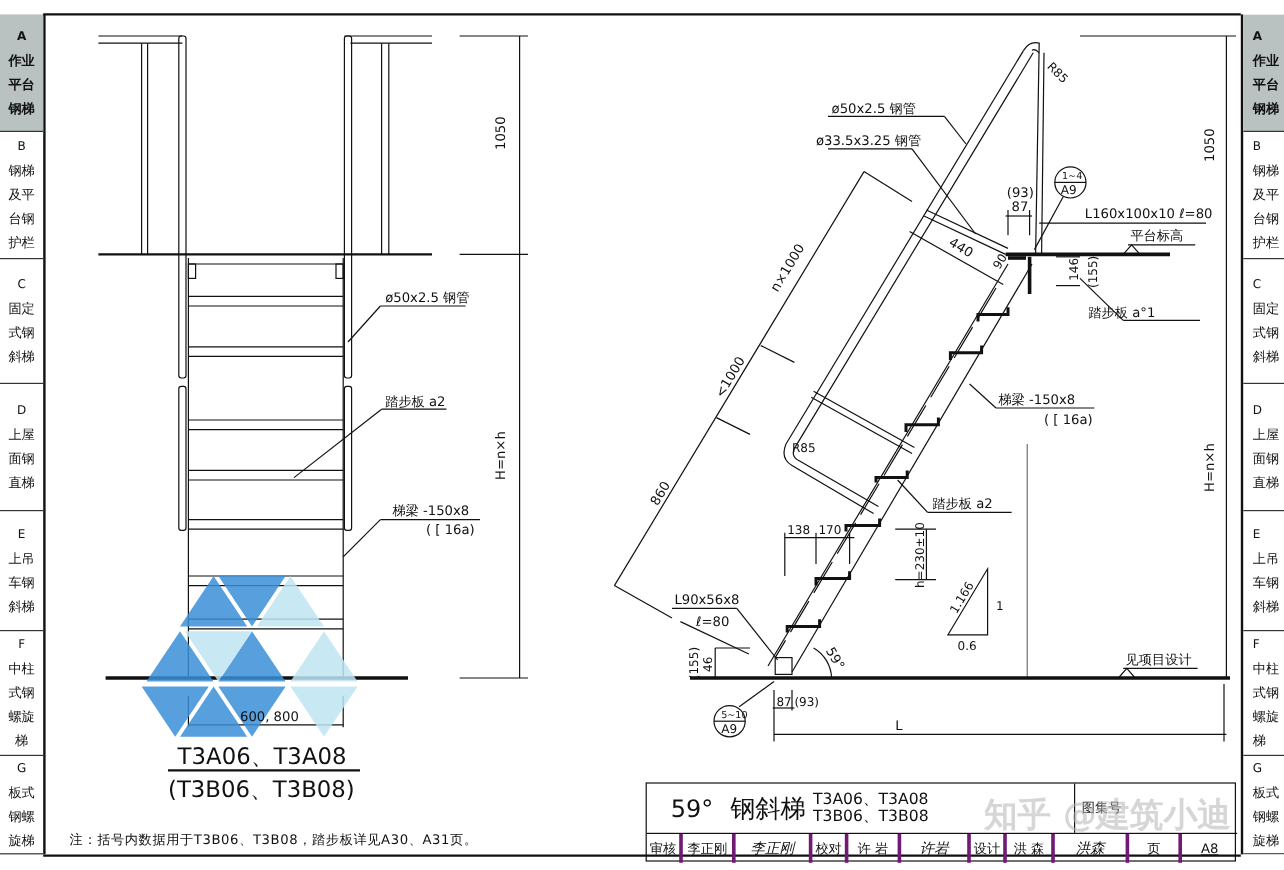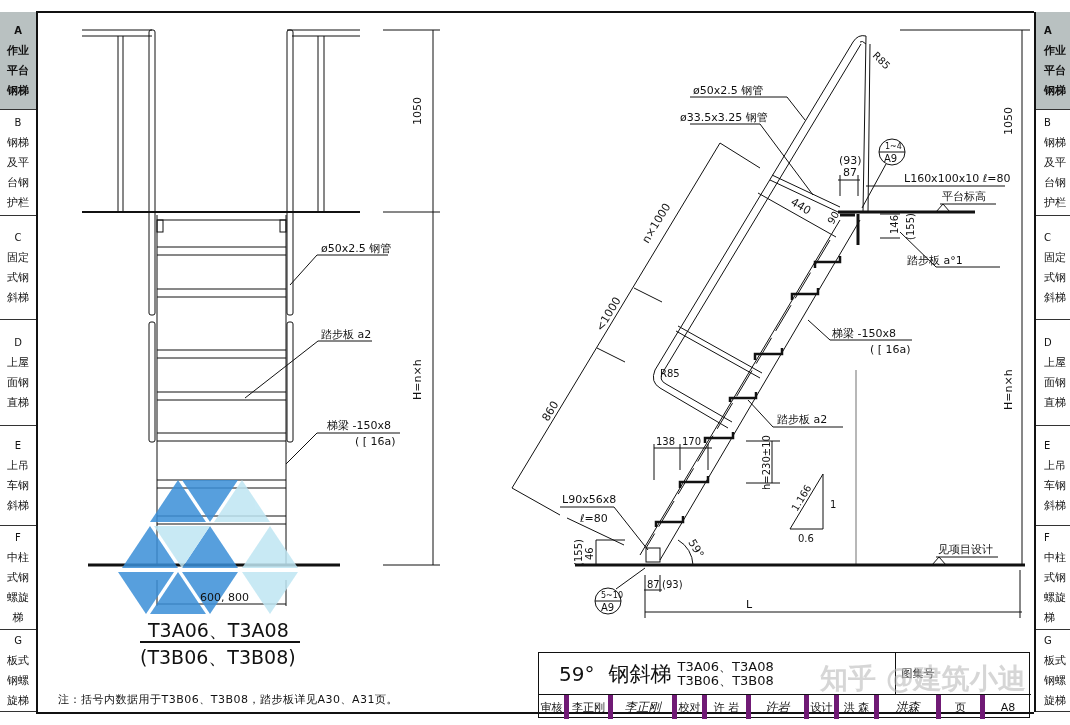--- a/index.html
+++ b/index.html
@@ -14,21 +14,21 @@
   .lbl { font-family:"DejaVu Sans", sans-serif; fill:#111; }
   #title-block { position:absolute; left:538px; top:652px; width:492px; height:66px; border:1px solid #111; box-sizing:border-box; }
   #tb-title { position:absolute; left:0; top:0; width:330px; height:41px; display:flex; align-items:center; padding-left:20px; box-sizing:border-box; }
   #tb-title .deg { font-size:20px; margin-right:14px; }
   #tb-title .name { font-size:21px; margin-right:6px; }
   #tb-title .codes { font-size:13px; line-height:14px; display:flex; flex-direction:column; margin-right:8px; }
   #tb-title .view { font-size:21px; }
   #tb-atlas-label { position:absolute; left:356px; top:0; width:44px; height:41px; border-left:1px solid #111; display:flex; align-items:center; justify-content:center; font-size:11px; }
   #tb-atlas-value { position:absolute; left:400px; top:0; width:92px; height:41px; border-left:1px solid #111; display:flex; align-items:center; justify-content:center; font-size:13px; }
   #tb-row2 { position:absolute; left:0; top:41px; width:492px; height:24px; border-top:1px solid #111; display:flex; font-size:11px; }
-  #tb-row2 > div { border-right:5px solid #701a75; display:flex; align-items:center; justify-content:center; box-sizing:border-box; height:24px; }
+  #tb-row2 > div { border-right:3px solid #701a75; display:flex; align-items:center; justify-content:center; box-sizing:border-box; height:24px; }
   #tb-row2 > div:last-child { border-right:none;text-decoration:underline; }
   .sig { font-family:"DejaVu Serif", serif; font-style:italic; font-size:12px; }
   #note { position:absolute; left:58px; top:692px; font-size:11px; letter-spacing:0.5px; }
   #watermark { position:absolute; left:820px; top:660px; font-size:28px; color:rgba(180,180,180,0.55); font-weight:bold; white-space:nowrap; pointer-events:none; }
 </style>
 </head>
 <body>
 
 <div id="left-tabs">
   <div class="sidetab active" style="top:0;height:98px;position:absolute;left:0">

